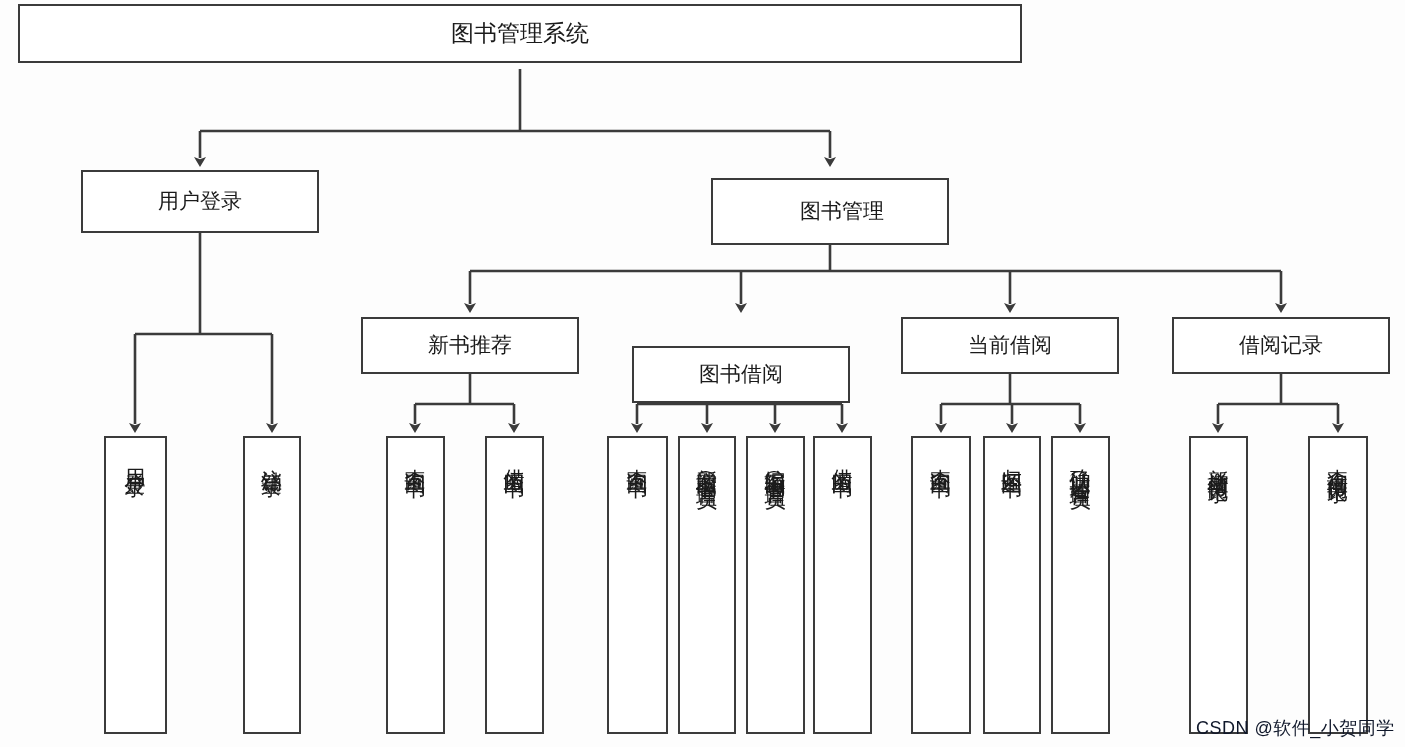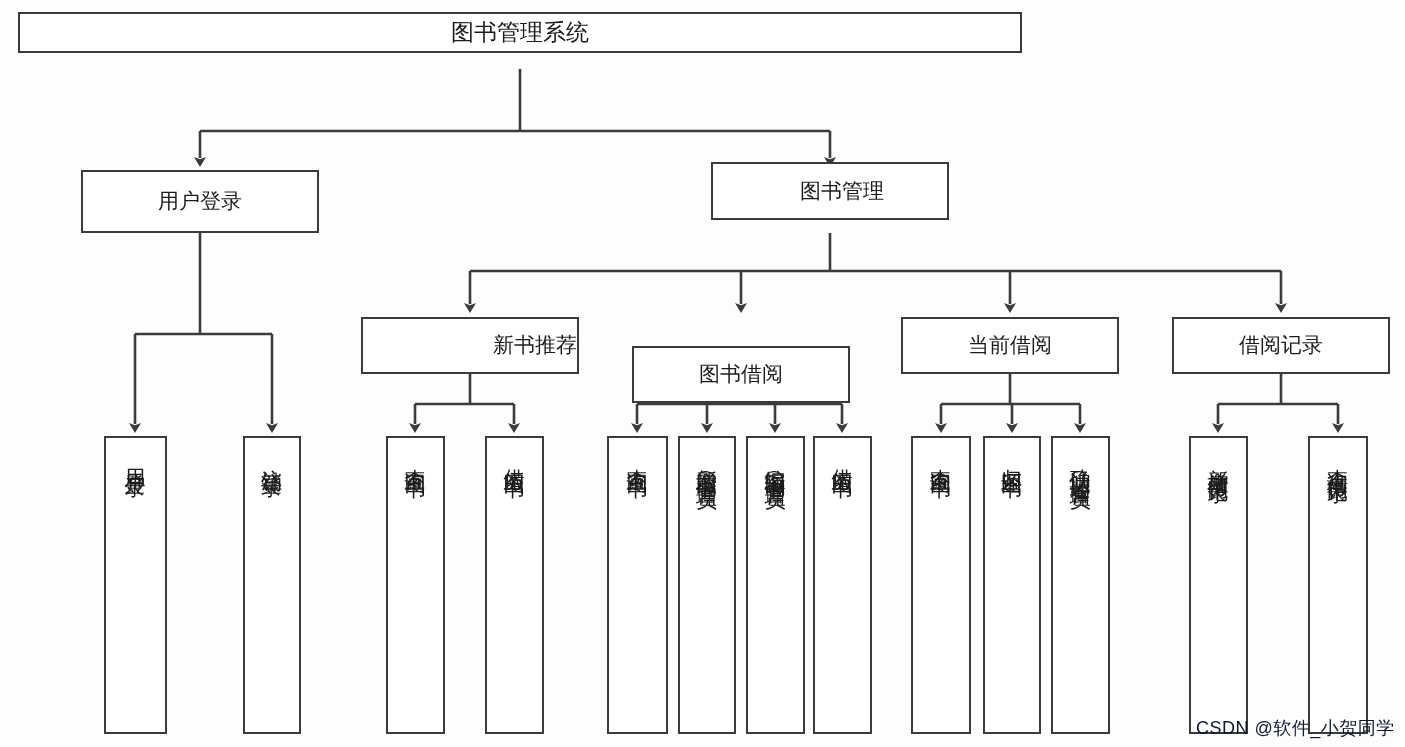--- a/index.html
+++ b/index.html
@@ -110,32 +110,32 @@
       <path d="M1012,404 L1012,424" marker-end="url(#arrow)"></path>
       <path d="M1080,404 L1080,424" marker-end="url(#arrow)"></path>
 
       <path d="M1281,374 L1281,404"></path>
       <path d="M1218,404 L1338,404"></path>
       <path d="M1218,404 L1218,424" marker-end="url(#arrow)"></path>
       <path d="M1338,404 L1338,424" marker-end="url(#arrow)"></path>
     </g>
   </svg>
 
-  <div class="node root" style="left:18px;top:12px;width:1004px;height:41px;">
+  <div class="node root" style="left:18px;top:4px;width:1004px;height:59px;">
     <span class="label">图书管理系统</span>
   </div>
 
   <div class="node l2" style="left:81px;top:170px;width:238px;height:63px;">
     <span class="label">用户登录</span>
   </div>
-  <div class="node l2" style="left:711px;top:162px;width:238px;height:58px;padding-left:24px;">
+  <div class="node l2" style="left:711px;top:178px;width:238px;height:67px;padding-left:24px;">
     <span class="label">图书管理</span>
   </div>
 
-  <div class="node l3" style="left:361px;top:317px;width:218px;height:57px;justify-content:flex-end;">
+  <div class="node l3" style="left:361px;top:317px;width:218px;height:57px;">
     <span class="label">新书推荐</span>
   </div>
   <div class="node l3" style="left:632px;top:317px;width:218px;height:57px;margin-top:29px;">
     <span class="label">图书借阅</span>
   </div>
   <div class="node l3" style="left:901px;top:317px;width:218px;height:57px;">
     <span class="label">当前借阅</span>
   </div>
   <div class="node l3" style="left:1172px;top:317px;width:218px;height:57px;">
     <span class="label">借阅记录</span>

